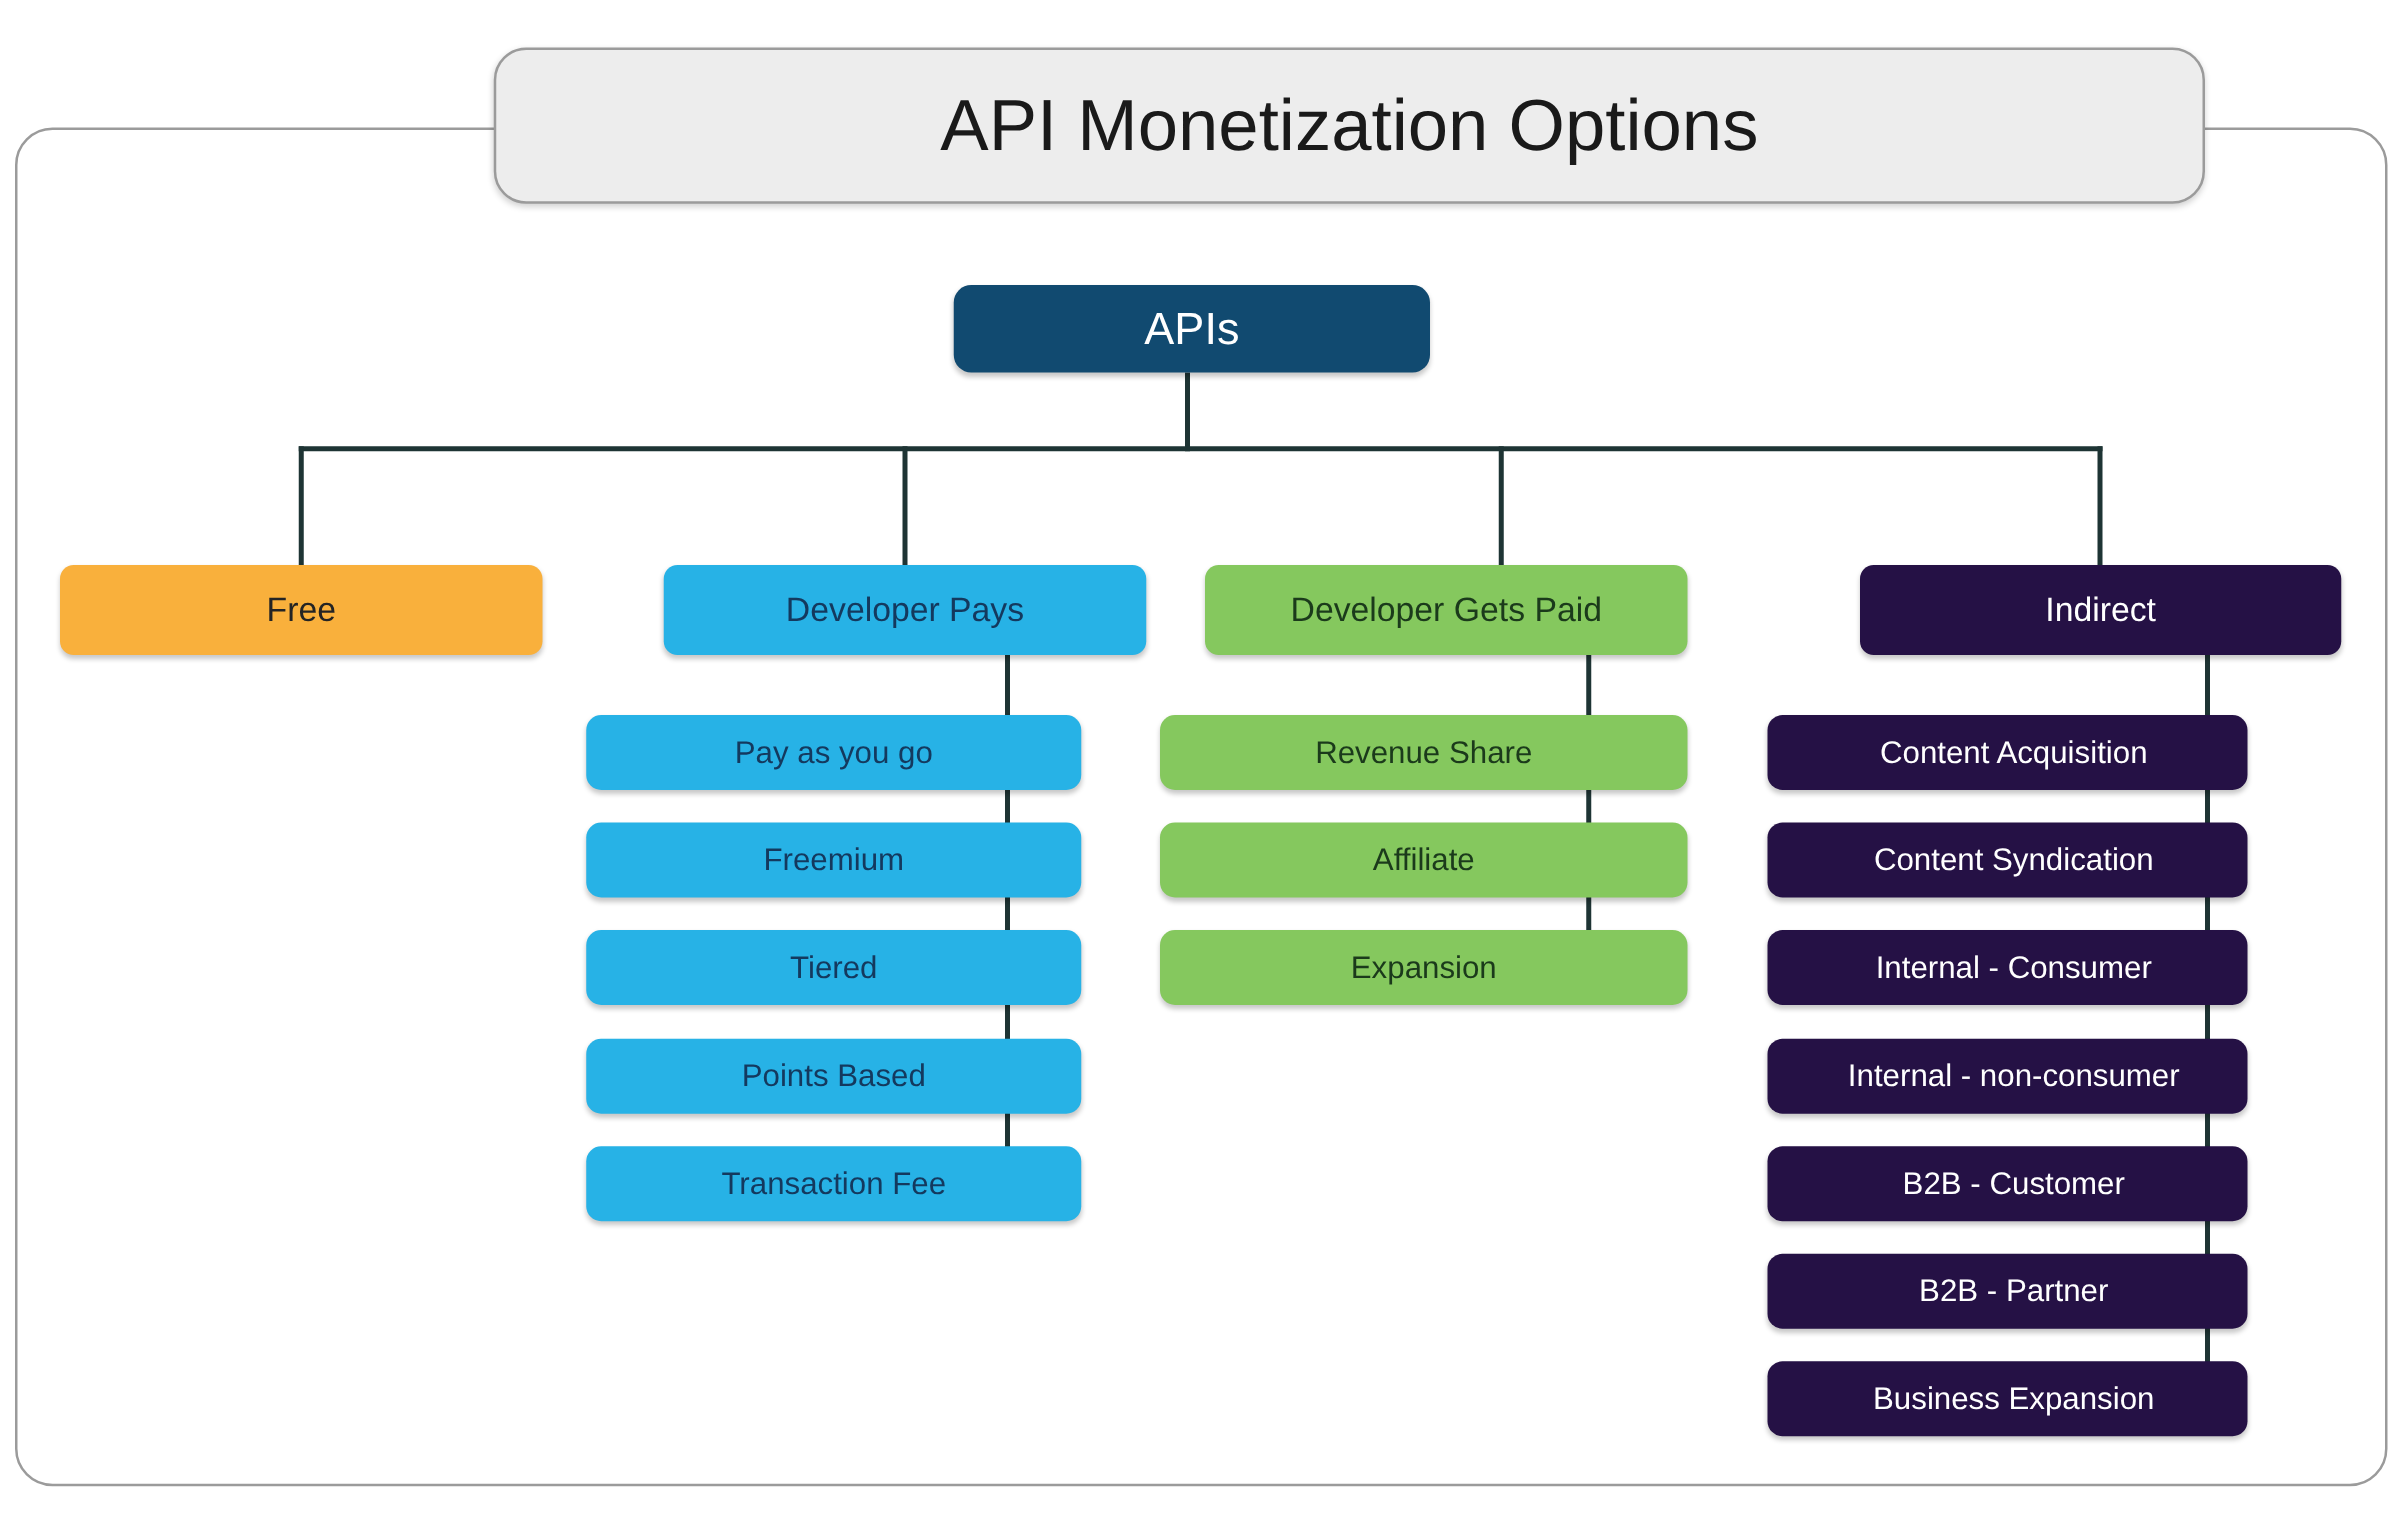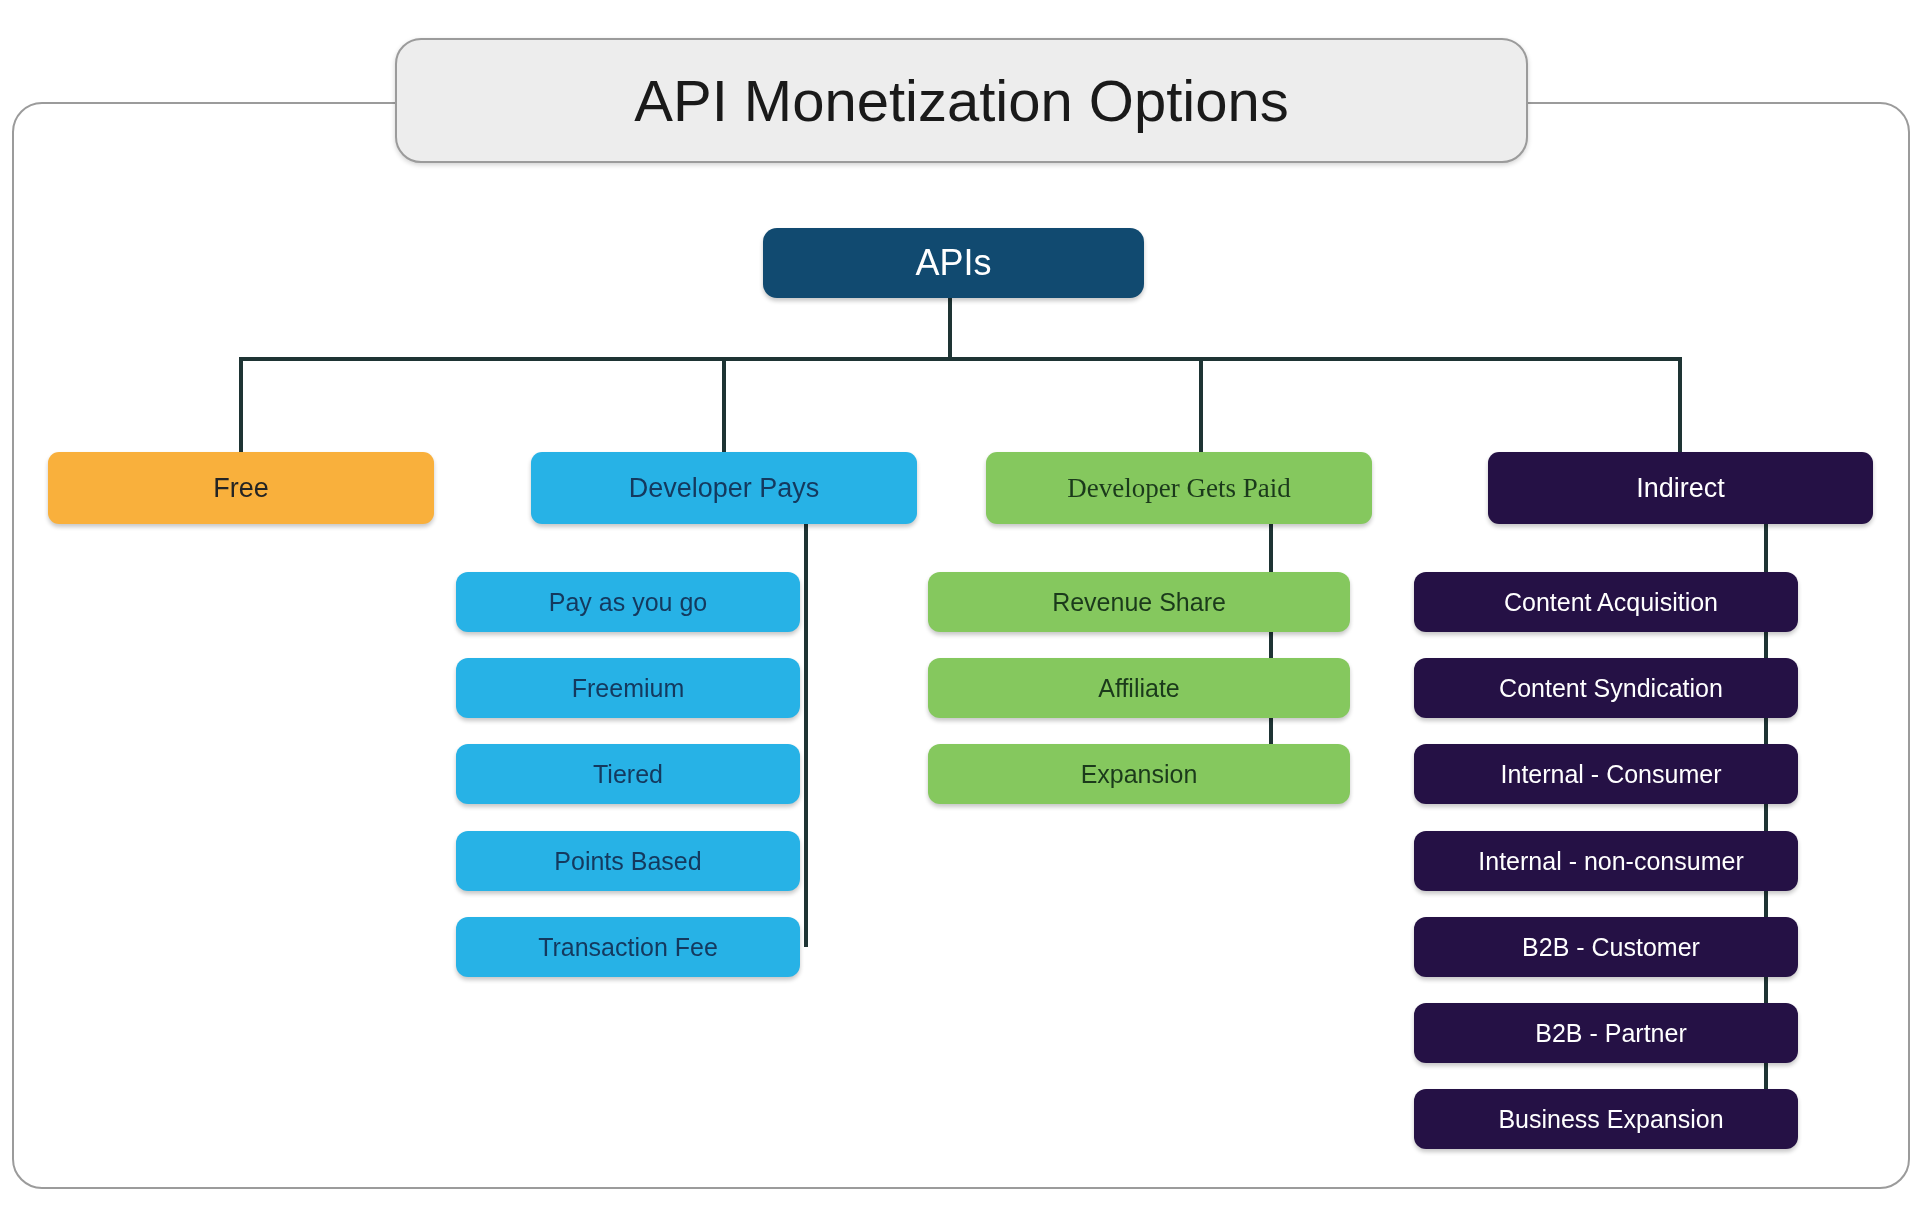--- a/index.html
+++ b/index.html
@@ -13,21 +13,21 @@
   
   .frame{
     position:absolute;left:12px;top:102px;width:1898px;height:1087px;
     border:2px solid var(--frame-border,#9b9b9b);
     border-radius:30px;
     box-sizing:border-box;
     background:transparent;
   }
   
   .title-box{
-    position:absolute;left:395px;top:38px;width:1133px;height:125px;
+    position:absolute;left:395px;top:38px;width:1369px;height:125px;
     background:var(--title-fill,#ededed);
     border:2px solid var(--title-border,#9b9b9b);
     border-radius:26px;
     box-sizing:border-box;
     display:flex;align-items:center;justify-content:center;
     box-shadow:0 2px 5px rgba(0,0,0,0.18);
     color:var(--title-text,#1a1a1a);
     font-size:58px;
   }
   
@@ -53,25 +53,25 @@
     text-align:center;
   }
   .root-node{
     left:763px;top:228px;width:381px;height:70px;
     background:var(--root-fill,#114a70);color:var(--root-text,#fff);
     font-size:36px;border-radius:14px;
   }
   .branch{top:452px;height:72px;font-size:27px;border-radius:11px;}
   #node-free      {left:48px;  width:386px;background:var(--free-fill,#f9b03c); color:var(--free-text,#242424);}
   #node-pays      {left:531px; width:386px;background:var(--cyan-fill,#27b2e6); color:var(--cyan-text,#14395e);}
-  #node-gets-paid {left:986px;width:386px;background:var(--green-fill,#85c85e);color:var(--green-text,#1b3a1b);font-family:Liberation Serif, serif;}
+  #node-gets-paid {left:964px;width:386px;background:var(--green-fill,#85c85e);color:var(--green-text,#1b3a1b);}
   #node-indirect  {left:1488px;width:385px;background:var(--purple-fill,#251145);color:var(--purple-text,#fff);}
   
   .child{height:60px;font-size:25px;border-radius:12px;}
-  .col-cyan  .child{left:456px; width:344px;background:var(--cyan-fill,#27b2e6);  color:var(--cyan-text,#14395e);}
+  .col-cyan  .child{left:469px; width:396px;background:var(--cyan-fill,#27b2e6);  color:var(--cyan-text,#14395e);}
   .col-green .child{left:928px; width:422px;background:var(--green-fill,#85c85e); color:var(--green-text,#1b3a1b);}
   .col-purple.col-purple .child{left:1414px;width:384px;background:var(--purple-fill,#251145);color:var(--purple-text,#fff);padding-left:10px;}
   .r0{top:572px;} .r1{top:658px;} .r2{top:744px;} .r3{top:831px;}
   .r4{top:917px;} .r5{top:1003px;} .r6{top:1089px;}
 </style>
 </head>
 <body>
 
 <div class="canvas">
 

